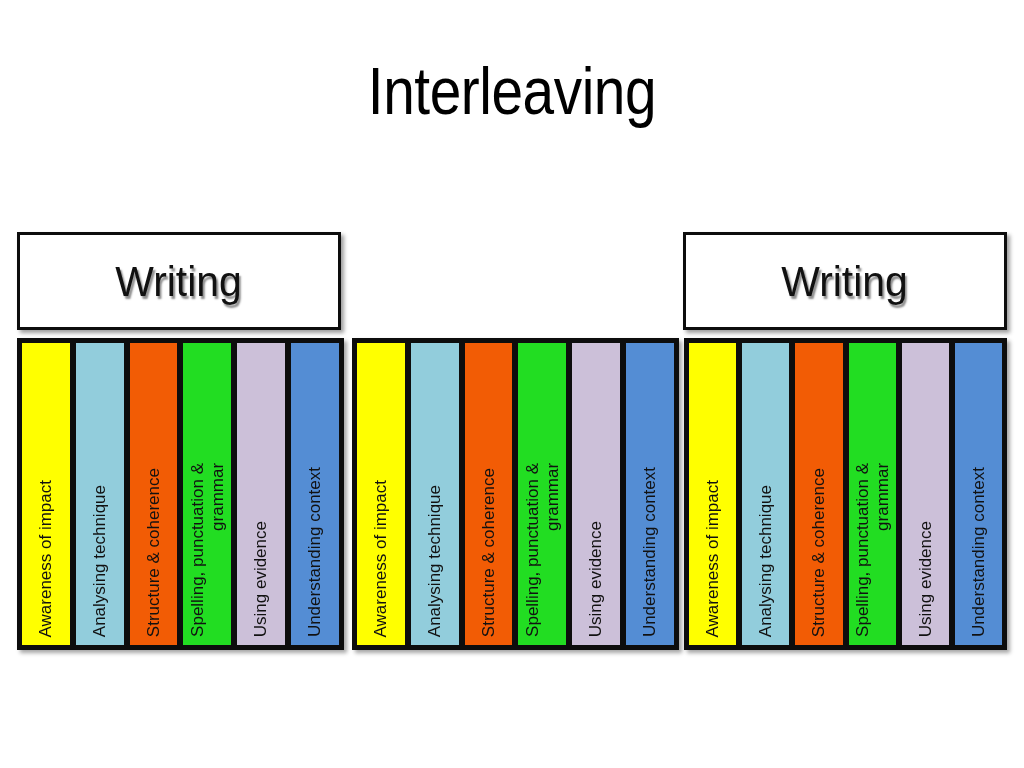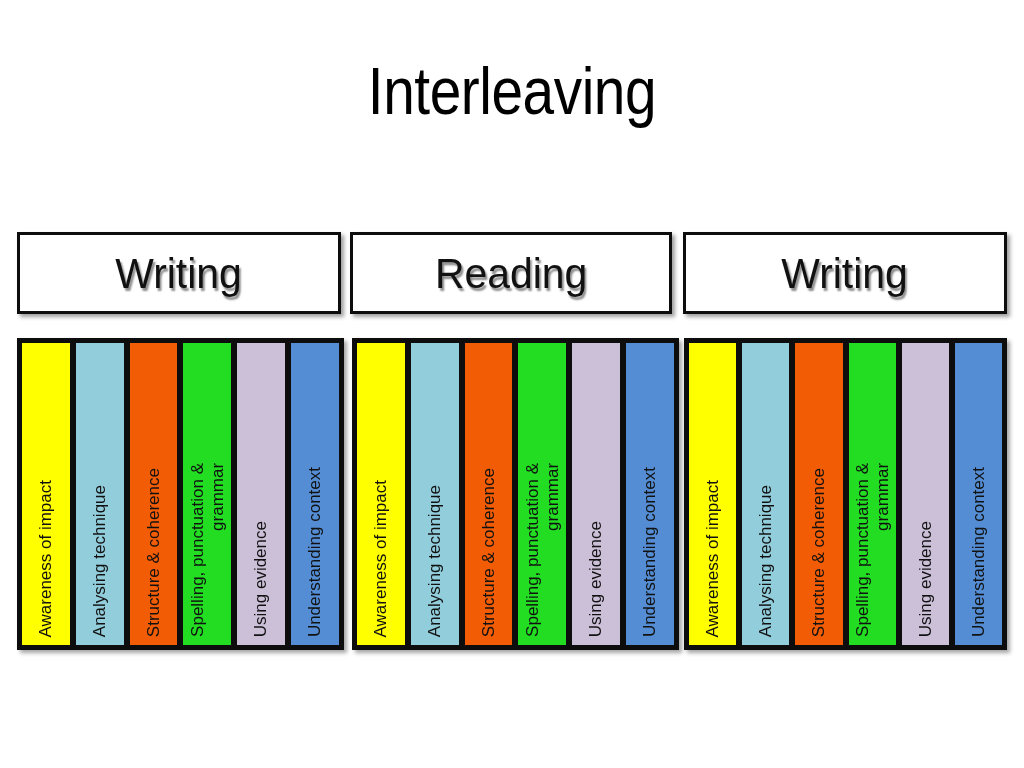--- a/index.html
+++ b/index.html
@@ -47,21 +47,21 @@
   #headers-row {
     position: absolute;
     left: 17px;
     top: 232px;
     width: 990px;
     height: 82px;
   }
   .header-box {
     position: absolute;
     top: 0;
-    height: 82px;
+    height: 98px;
     box-sizing: border-box;
     background: #ffffff;
     border: 3px solid #0d0d0d;
     box-shadow: 3px 3px 4px rgba(0,0,0,0.38);
     display: flex;
     align-items: center;
     justify-content: center;
   }
   .header-label {
     font-family: "Liberation Sans", sans-serif;
@@ -133,23 +133,20 @@
 <body>
 
 <div id="slide">
 
   <div id="title">Interleaving</div>
 
   <div id="headers-row">
     <div class="header-box" style="left: 0px; width: 324px;">
       <span class="header-label">Writing</span>
     </div>
-    <div class="header-box" style="left: 333px; width: 322px;">
-      <span class="header-label">Reading</span>
-    </div>
     <div class="header-box" style="left: 666px; width: 324px;">
       <span class="header-label">Writing</span>
     </div>
   </div>
 
   <div id="groups-row">
       <div class="group" style="left: 0px; width: 327px;">
         <div class="col" style="background: rgb(255, 255, 0);">
           <div class="col-label-wrap">
             <div class="col-label">Awareness of impact</div>

